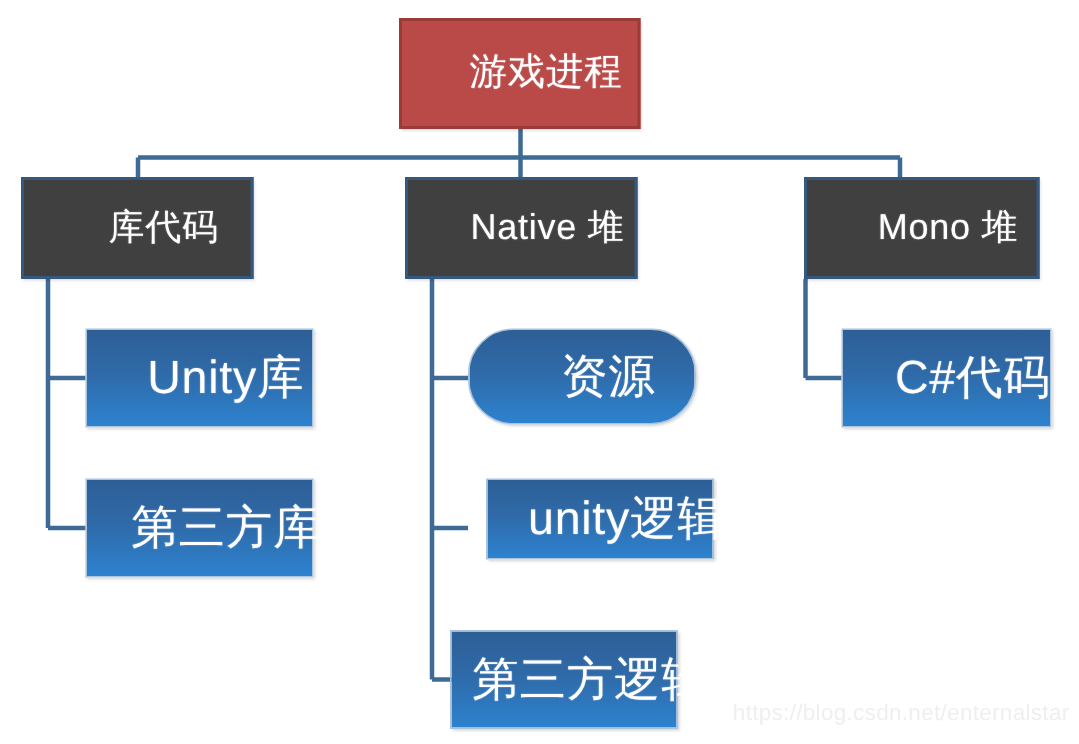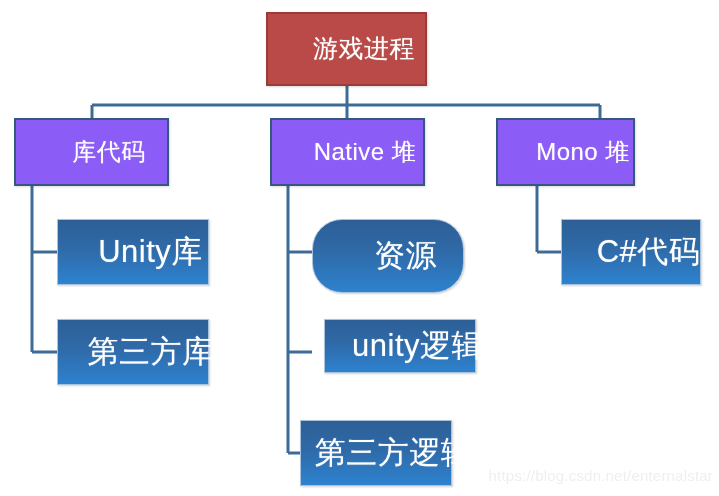--- a/index.html
+++ b/index.html
@@ -48,21 +48,21 @@
   }
   
   .node--root {
     background: #b94a48;
     border: 2px solid #9b3b39;
     font-size: 25px;
     box-shadow: 1px 1px 2px rgba(0,0,0,0.16);
   }
   
   .node--branch {
-    background: #8b5cf6;
+    background: #404040;
     border: 2px solid #35587f;
     font-size: 24px;
     box-shadow: 1px 1px 2px rgba(0,0,0,0.14);
   }
   
   .node--leaf {
     background: linear-gradient(to bottom, #2d5f96 0%, #2f6aa8 45%, #2d82cf 100%);
     border: 1px solid #a9c3dd;
     font-size: 31px;
     box-shadow: 1px 1px 2px rgba(0,0,0,0.18);
@@ -115,33 +115,33 @@
   </div>
 
   <div class="node node--branch" style="left:14px; top:118px; width:155px; height:68px;">
     <span class="node-label">库代码</span>
   </div>
 
   <div class="node node--branch" style="left:270px; top:118px; width:155px; height:68px;">
     <span class="node-label">Native 堆</span>
   </div>
 
-  <div class="node node--branch" style="left:496px; top:118px; width:139px; height:68px;">
+  <div class="node node--branch" style="left:536px; top:118px; width:157px; height:68px;">
     <span class="node-label">Mono 堆</span>
   </div>
 
   <div class="node node--leaf" style="left:57px; top:219px; width:152px; height:66px;">
     <span class="node-label">Unity库</span>
   </div>
 
   <div class="node node--leaf" style="left:57px; top:319px; width:152px; height:66px;">
     <span class="node-label">第三方库</span>
   </div>
 
-  <div class="node node--leaf" style="left:312px; top:219px; width:152px; height:74px;border-radius:30px;">
+  <div class="node node--leaf" style="left:312px; top:219px; width:152px; height:64px;border-radius:30px;">
     <span class="node-label">资源</span>
   </div>
 
   <div class="node node--leaf" style="left:324px; top:319px; width:152px; height:54px;">
     <span class="node-label">unity逻辑</span>
   </div>
 
   <div class="node node--leaf" style="left:300px; top:420px; width:152px; height:66px;">
     <span class="node-label">第三方逻辑</span>
   </div>

